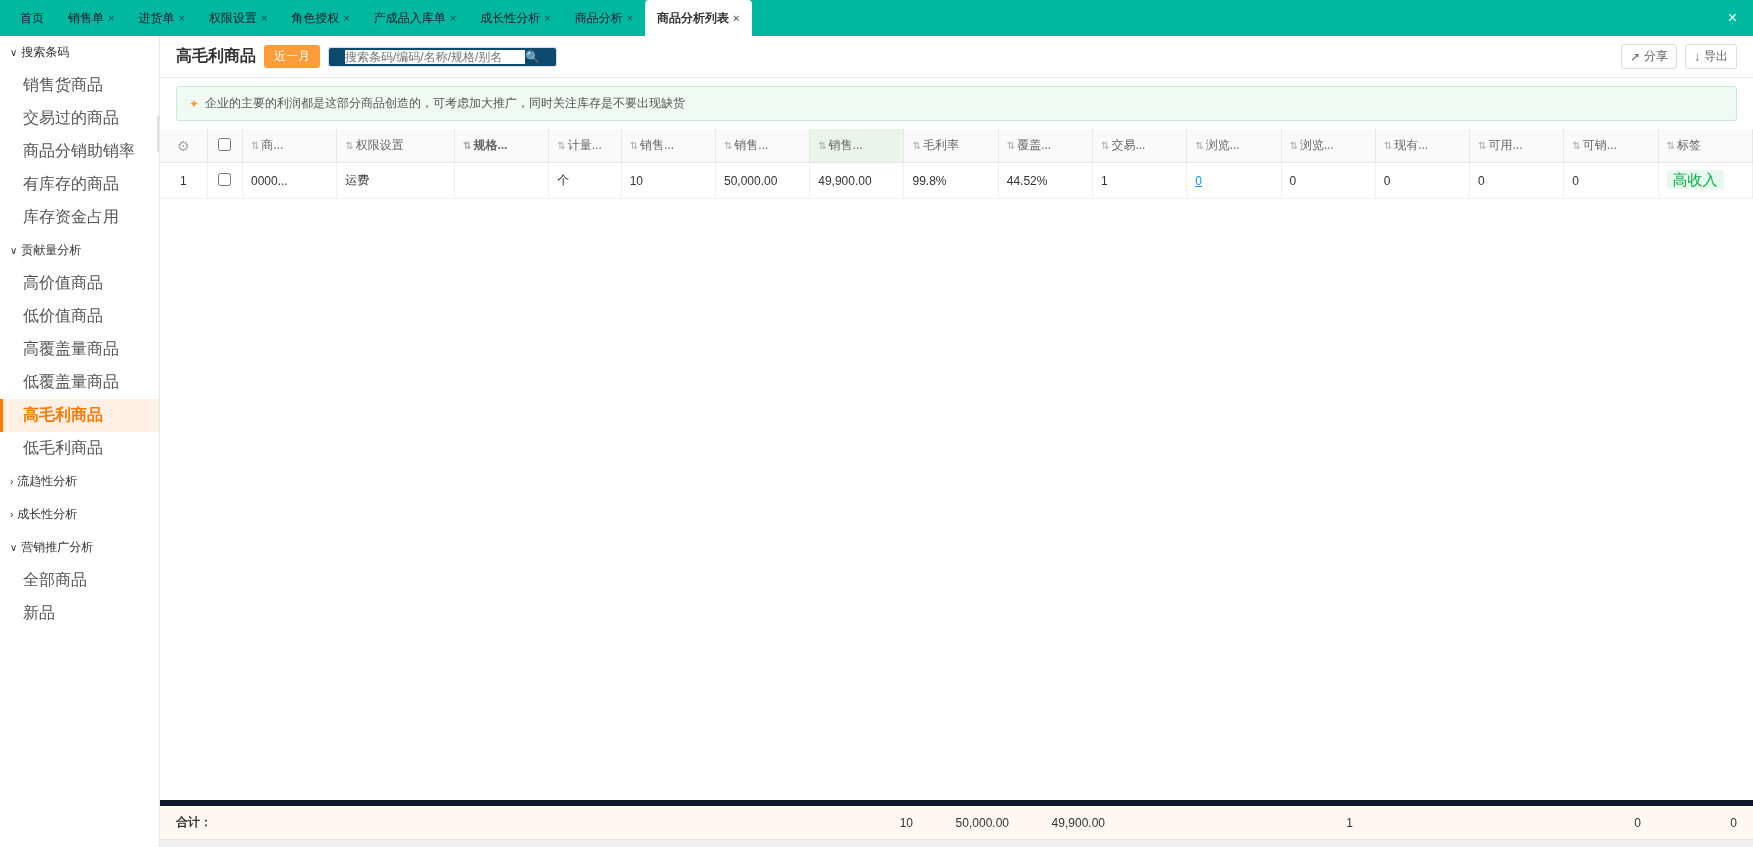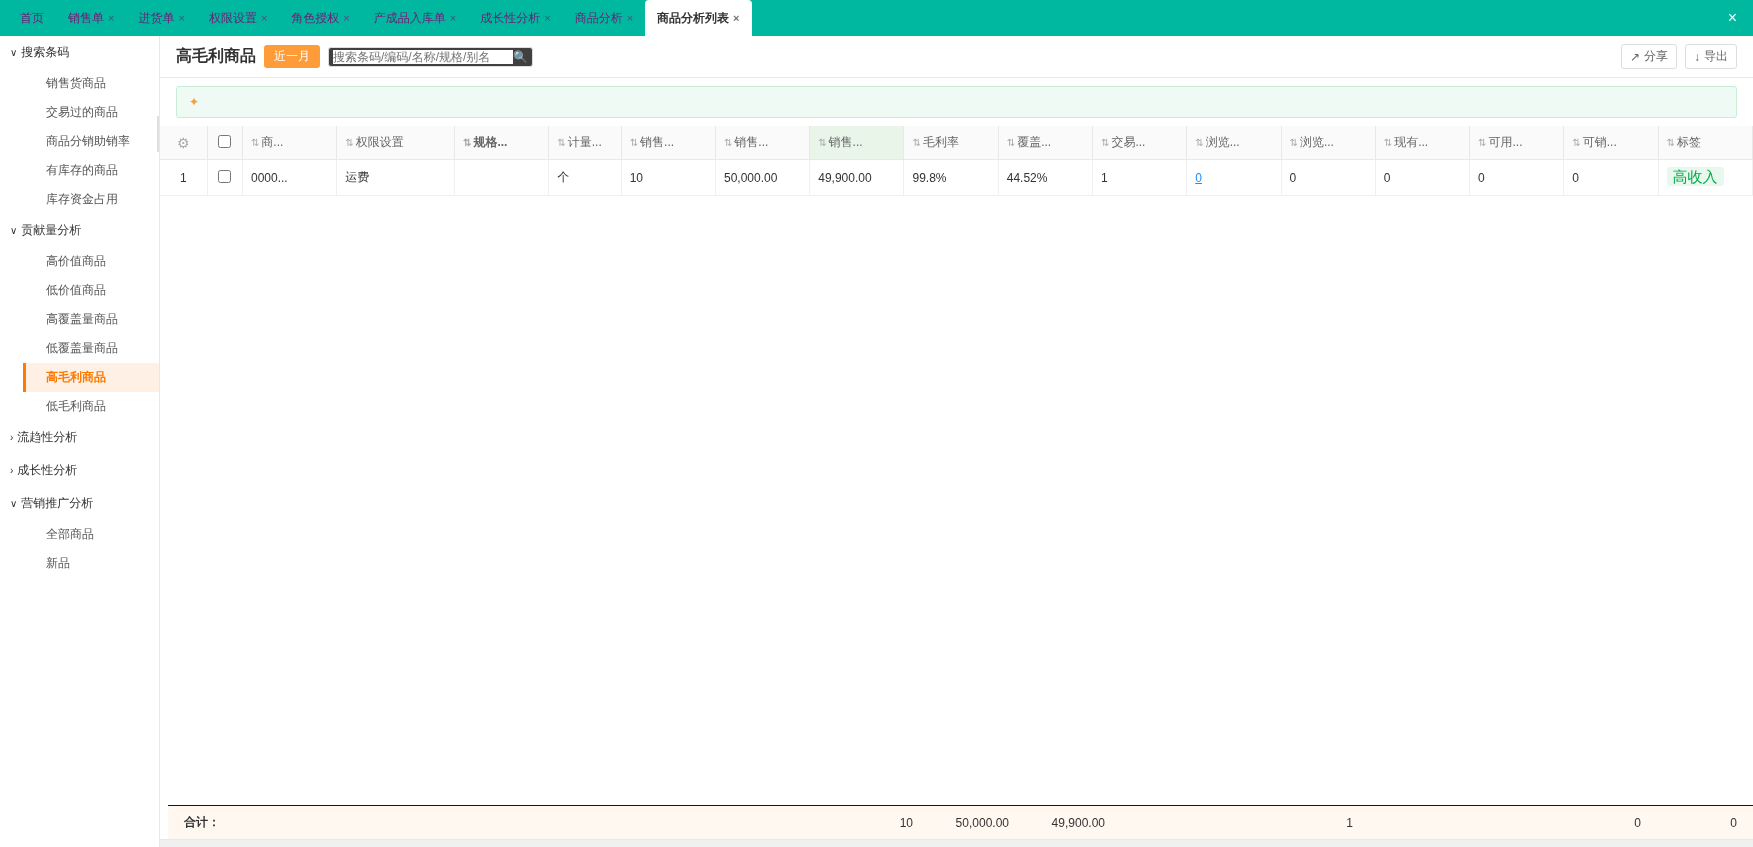--- a/index.html
+++ b/index.html
@@ -15,21 +15,21 @@
       color: white;
       flex-shrink: 0;
     }
     .top-nav .nav-item {
       padding: 0 12px;
       height: 36px;
       display: flex;
       align-items: center;
       cursor: pointer;
       white-space: nowrap;
-      color: #701a75;
+      color: #0f172a;
       font-size: 13px;
       position: relative;
     }
     .top-nav .nav-item.active { background: white; color: #333; border-radius: 4px 4px 0 0; font-weight: bold; }
     .top-nav .nav-item .close-btn {
       margin-left: 4px;
       font-size: 11px;
       color: inherit;
       cursor: pointer;
       opacity: 0.7;
@@ -64,23 +64,22 @@
       padding: 8px 10px;
       cursor: pointer;
       color: #333;
       font-size: 12px;
     }
     .sidebar-section-header .arrow { margin-right: 4px; font-size: 10px; }
     .sidebar-item {
       padding: 6px 10px 6px 20px;
       cursor: pointer;
       color: #555;
-      font-size: 12px;
+      font-size: 16px;
       border-left: 3px solid transparent;
-      margin-left: 23px;
     }
     .sidebar-item.active {
       background: #fff0e6;
       color: #ff7a00;
       border-left: 3px solid #ff7a00;
       font-weight: bold;
     }
 
     
     .content-area {
@@ -110,22 +109,22 @@
       border-radius: 3px;
       padding: 3px 10px;
       cursor: pointer;
       font-size: 12px;
     }
     .search-box {
       display: flex;
       align-items: flex-end;
       border: 1px solid #ddd;
       border-radius: 3px;
-      padding: 2px 4px;
-      background: #404040;
+      padding: 2px 16px;
+      background: #0c4a6e;
       min-width: 200px;
     }
     .search-box input {
       border: none;
       outline: none;
       font-size: 12px;
       color: #999;
       width: 180px;
     }
     .search-icon { color: #aaa; cursor: pointer; }
@@ -209,25 +208,24 @@
     .col-spec { width: 80px; font-weight: bold; }
     .col-unit { width: 60px; }
     .col-num { width: 80px; }
 
     
     .table-footer {
       display: flex;
       align-items: center;
       padding: 8px 16px;
       background: #fff8f0;
-      border-top: 1px solid #0f172a;
+      border-top: 6px solid #0f172a;
       font-size: 12px;
       color: #333;
       gap: 16px;
-      margin-left: 8px;
     }
     .footer-label { font-weight: bold; }
     .footer-cell {
       min-width: 80px;
       text-align: right;
     }
 
     
     .bottom-scrollbar {
       height: 8px;
@@ -342,20 +340,21 @@
         <span>分享</span>
       </div>
       <div class="header-action-btn">
         <span>↓</span>
         <span>导出</span>
       </div>
     </div>
 
     <div class="info-banner">
       <span class="bulb">✦</span>
+      <span>企业的主要的利润都是这部分商品创造的，可考虑加大推广，同时关注库存是不要出现缺货</span>
     </div>
 
     <div class="table-container">
       <table>
         <thead>
           <tr>
             <th class="col-seq">
               <span style="color:#aaa; font-size:14px;">⚙</span>
             </th>
             <th class="col-check">

